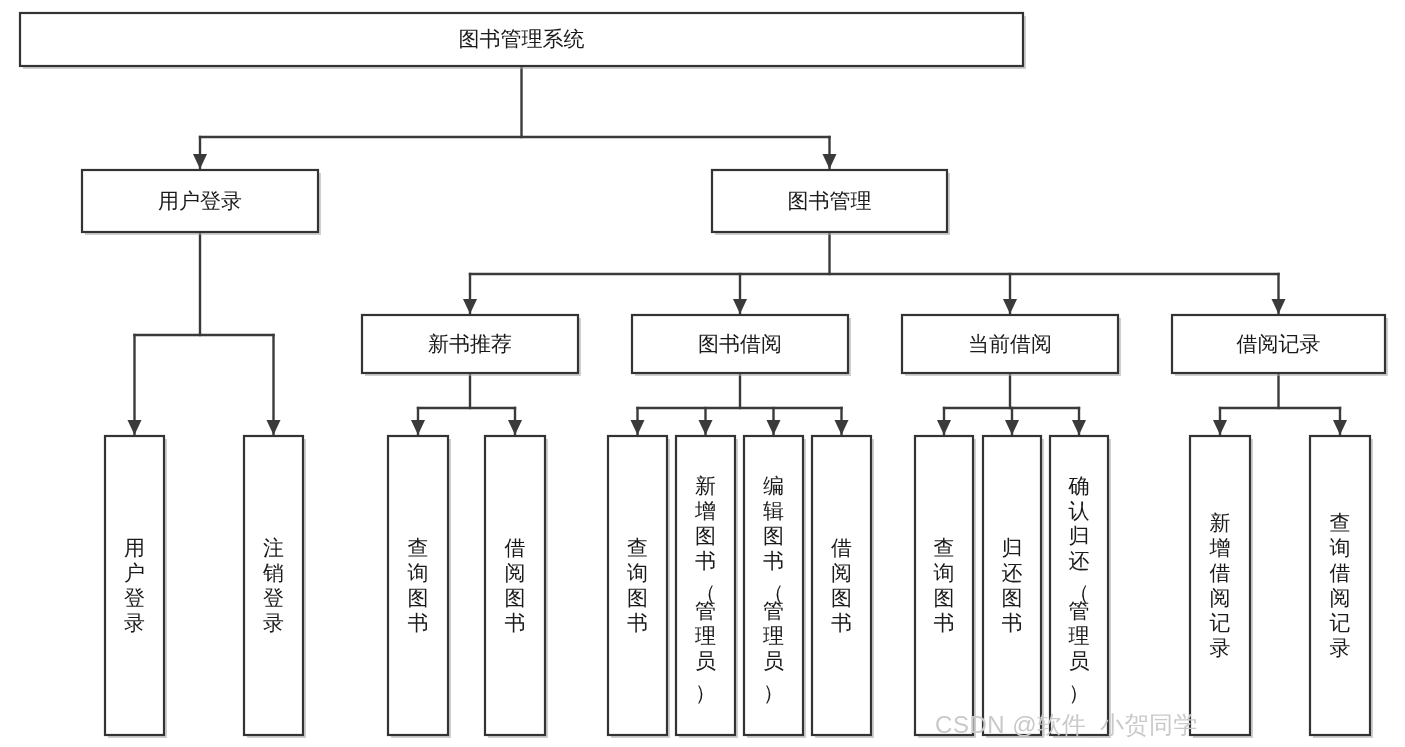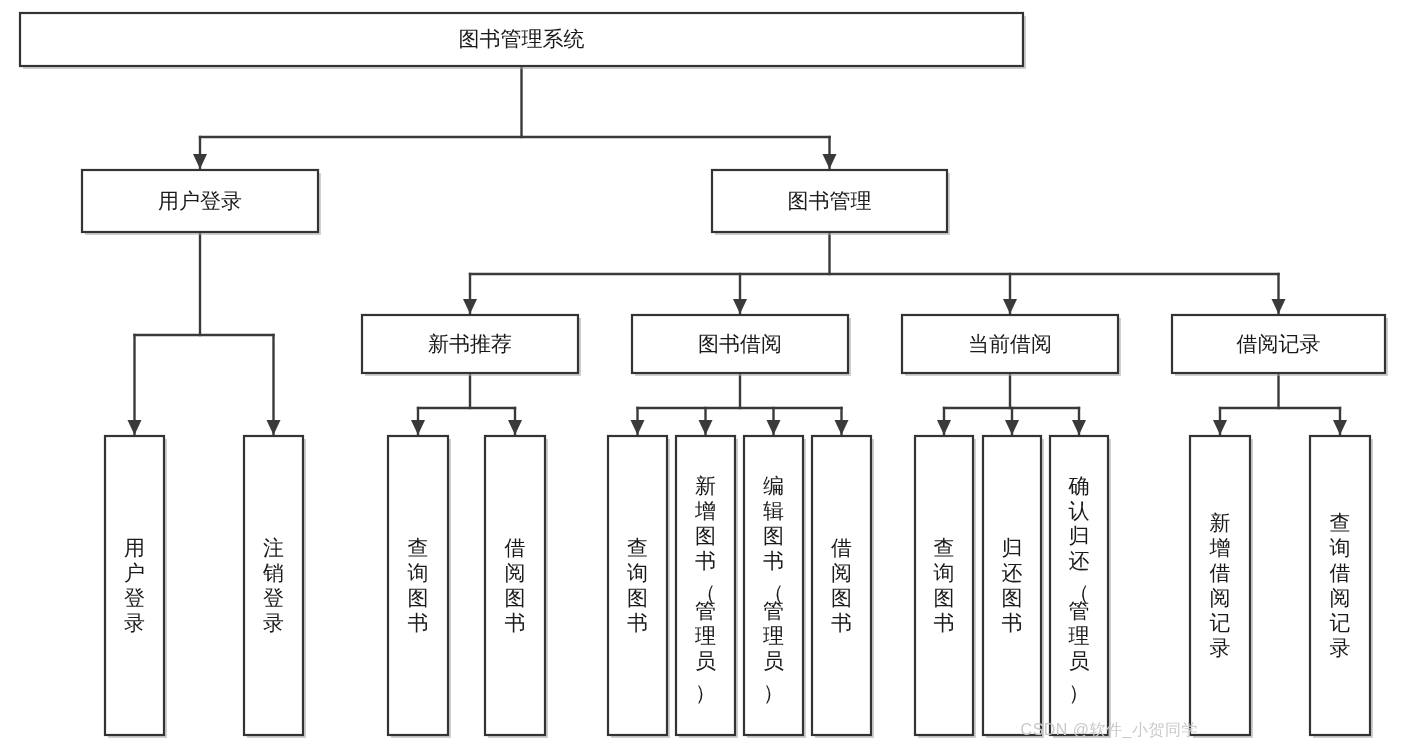--- a/index.html
+++ b/index.html
@@ -58,21 +58,21 @@
     font-family: "Liberation Sans", "DejaVu Sans", sans-serif;
     font-size: 21px;
     fill: #1a1a1a;
     text-anchor: middle;
   }
   .watermark {
     position: absolute;
     right: 14px;
     bottom: 6px;
     font-family: "Liberation Sans", "DejaVu Sans", sans-serif;
-    font-size: 16px;
+    font-size: 24px;
     color: #c9c9c9;
     letter-spacing: 0.5px;
     white-space: nowrap;
     pointer-events: none;
     margin-left: 16px;
   }
 </style>
 </head>
 <body>
 

